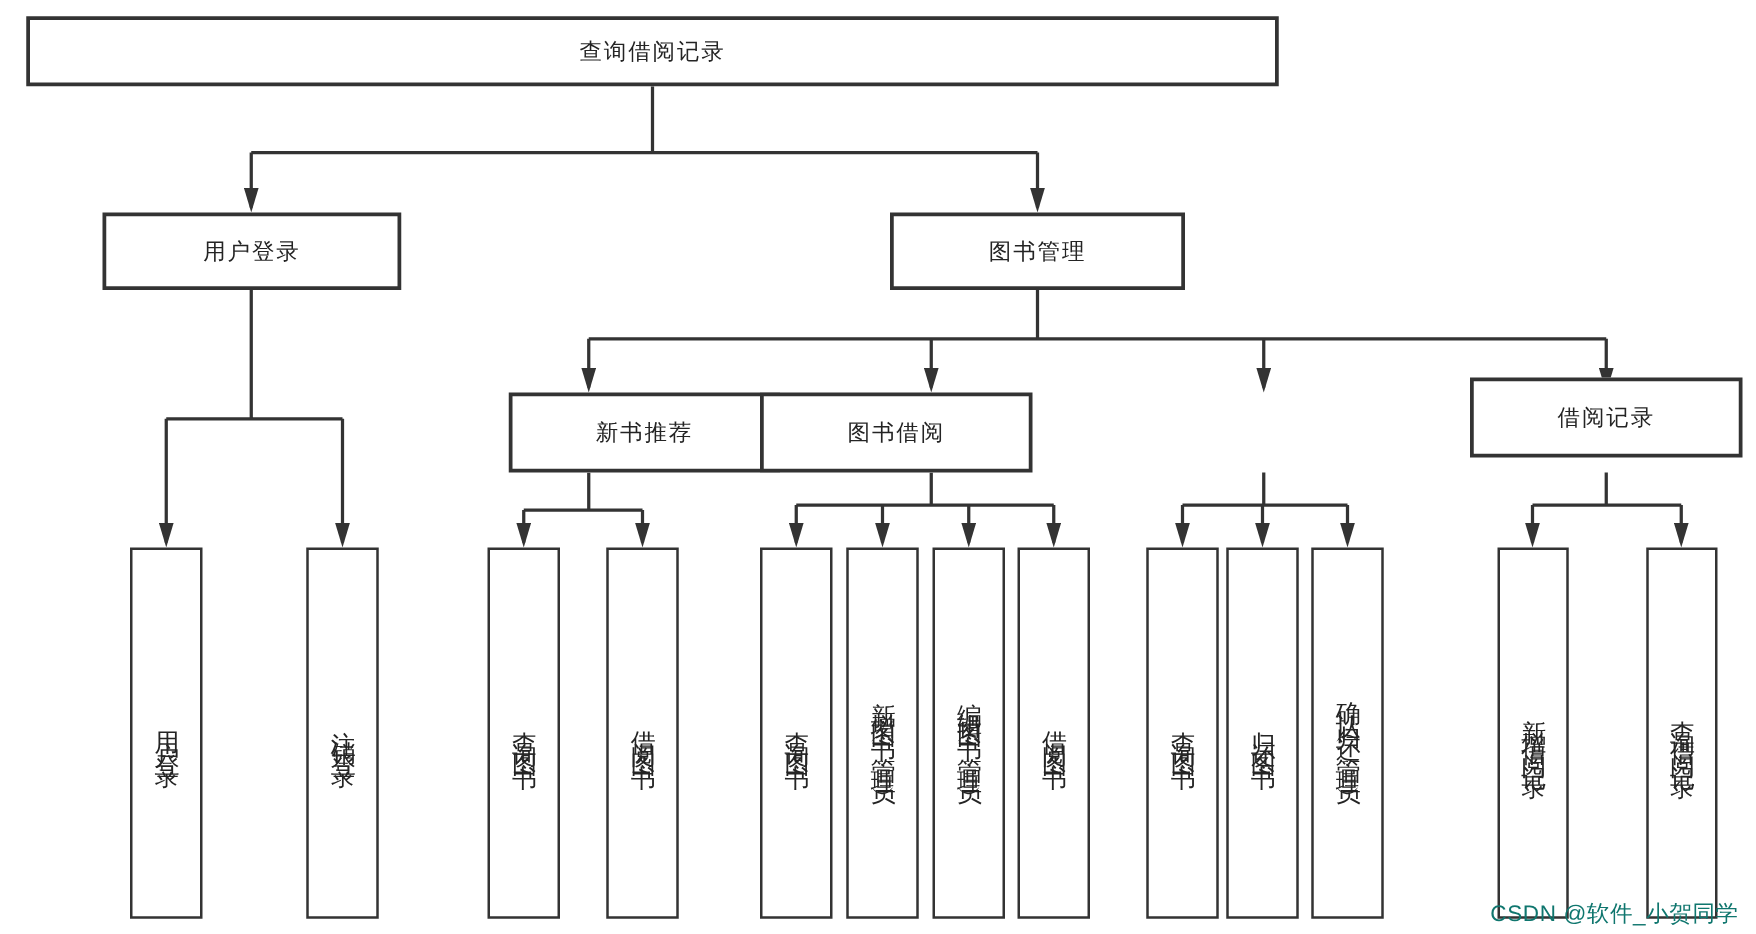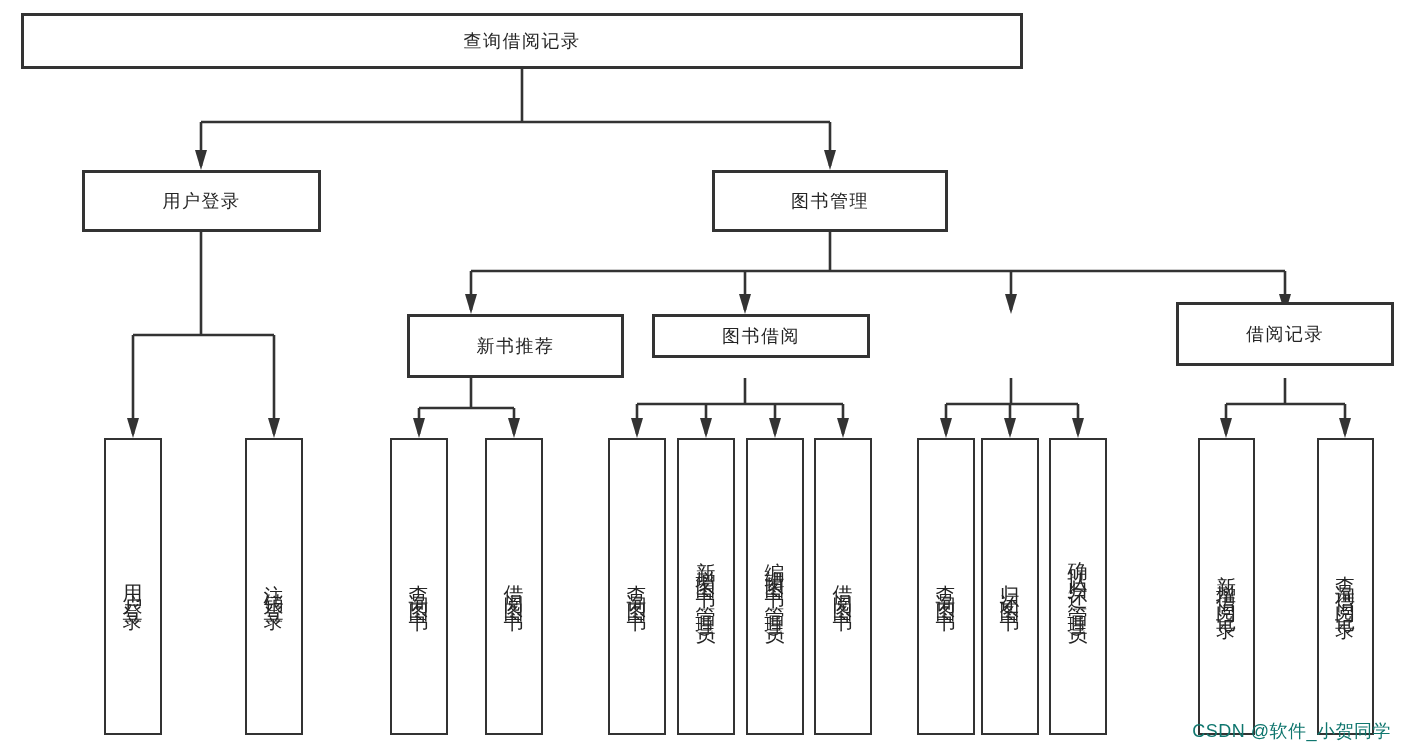--- a/index.html
+++ b/index.html
@@ -92,21 +92,21 @@
       <line x1="1345" y1="404" x2="1345" y2="434" marker-end="url(#arrow)"></line>
     </g>
   </svg>
 
   <div class="box hbox root-box">查询借阅记录</div>
 
   <div class="box hbox" style="left:82px; top:170px; width:239px; height:62px;">用户登录</div>
   <div class="box hbox" style="left:712px; top:170px; width:236px; height:62px;">图书管理</div>
 
   <div class="box hbox" style="left:363px; top:314px; width:217px; height:64px;margin-left:44px;">新书推荐</div>
-  <div class="box hbox" style="left:652px; top:314px; width:218px; height:44px;">图书借阅</div>
+  <div class="box hbox" style="left:608px; top:314px; width:218px; height:64px;">图书借阅</div>
   <div class="box hbox" style="left:1176px; top:302px; width:218px; height:64px;">借阅记录</div>
 
   <div class="box vbox" style="left:104px;">
     <span>用户登录</span>
     </div>
   <div class="box vbox" style="left:245px;">
     <span>注销登录</span>
     </div>
   <div class="box vbox" style="left:390px;">
     <span>查询图书</span>

